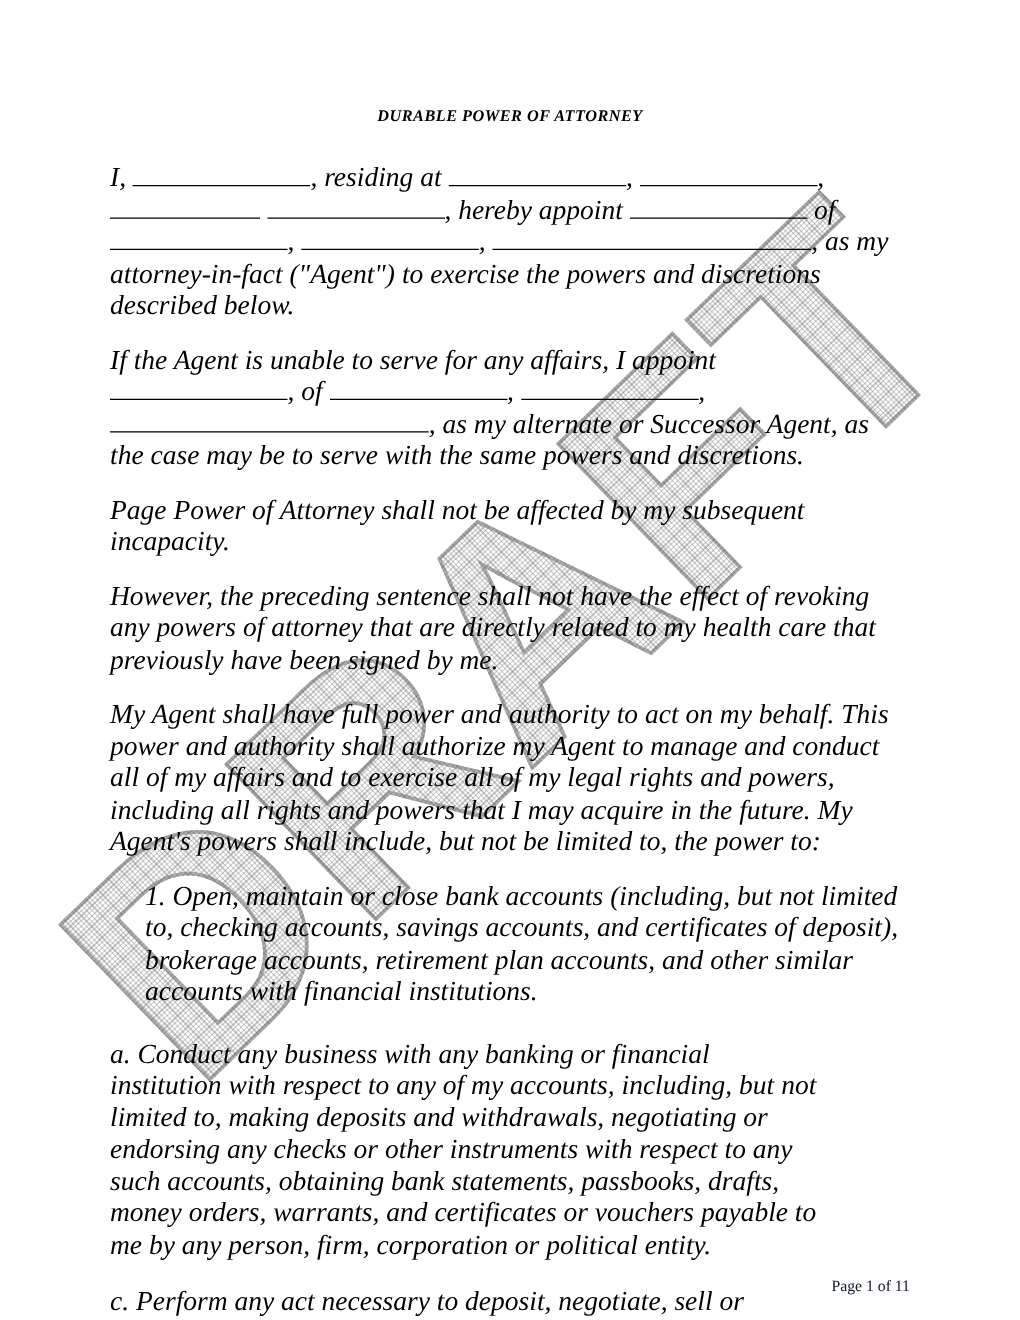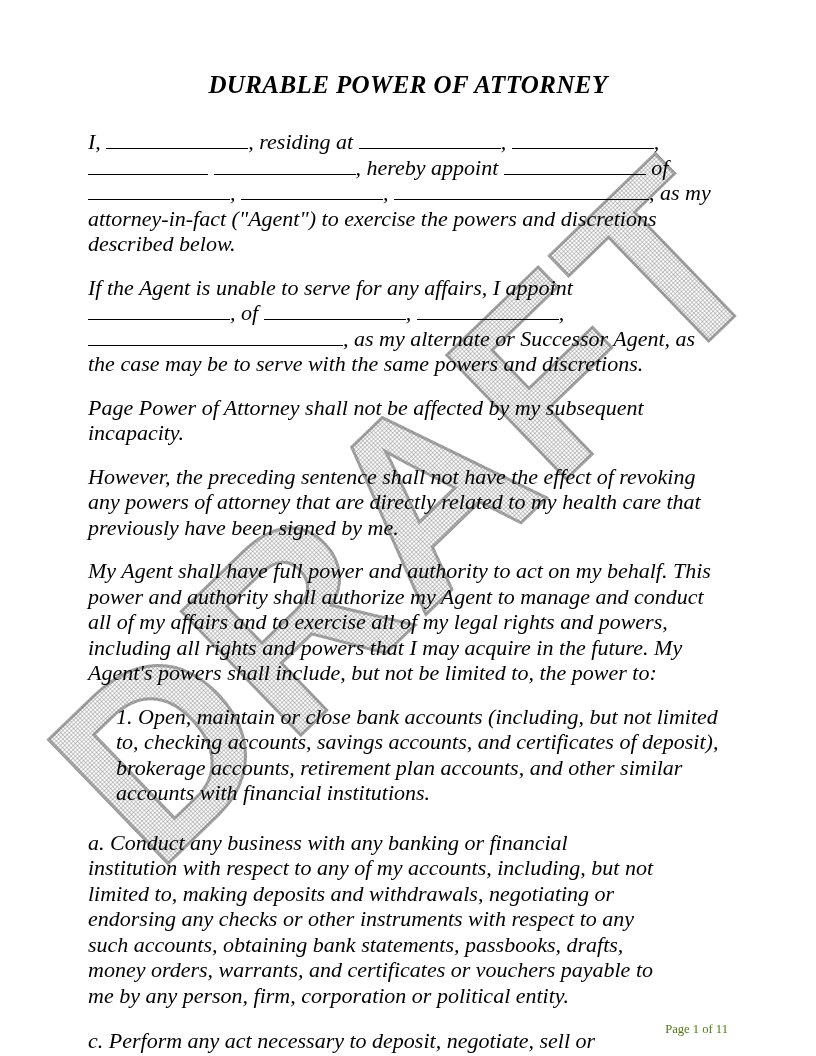--- a/index.html
+++ b/index.html
@@ -61,24 +61,24 @@
     position: absolute;
     left: 0;
     top: 0;
     width: 816px;
     height: 1056px;
     z-index: 10;
   }
   .doc-title {
     position: absolute;
     left: 88px;
-    top: 71px;
+    top: 85px;
     width: 640px;
     text-align: center;
-    font-size: 25px;
+    font-size: 13px;
     font-weight: 700;
     font-style: italic;
     letter-spacing: 0.4px;
   }
   .body-block {
     position: absolute;
     left: 88px;
     top: 129px;
     width: 632px;
   }
@@ -108,21 +108,21 @@
   .b-lg  { width: 142px; }
   .b-xl  { width: 255px; }
 
   .footer {
     position: absolute;
     left: 88px;
     top: 1022px;
     width: 640px;
     text-align: right;
     font-size: 12.6px;
-    color: #4d7c0f;
+    color: #0f172a;
     z-index: 10;
   }
 </style>
 </head>
 <body>
 
 <div class="page">
 
   <div class="watermark-layer">
     <div class="watermark-text">DRAFT</div>

